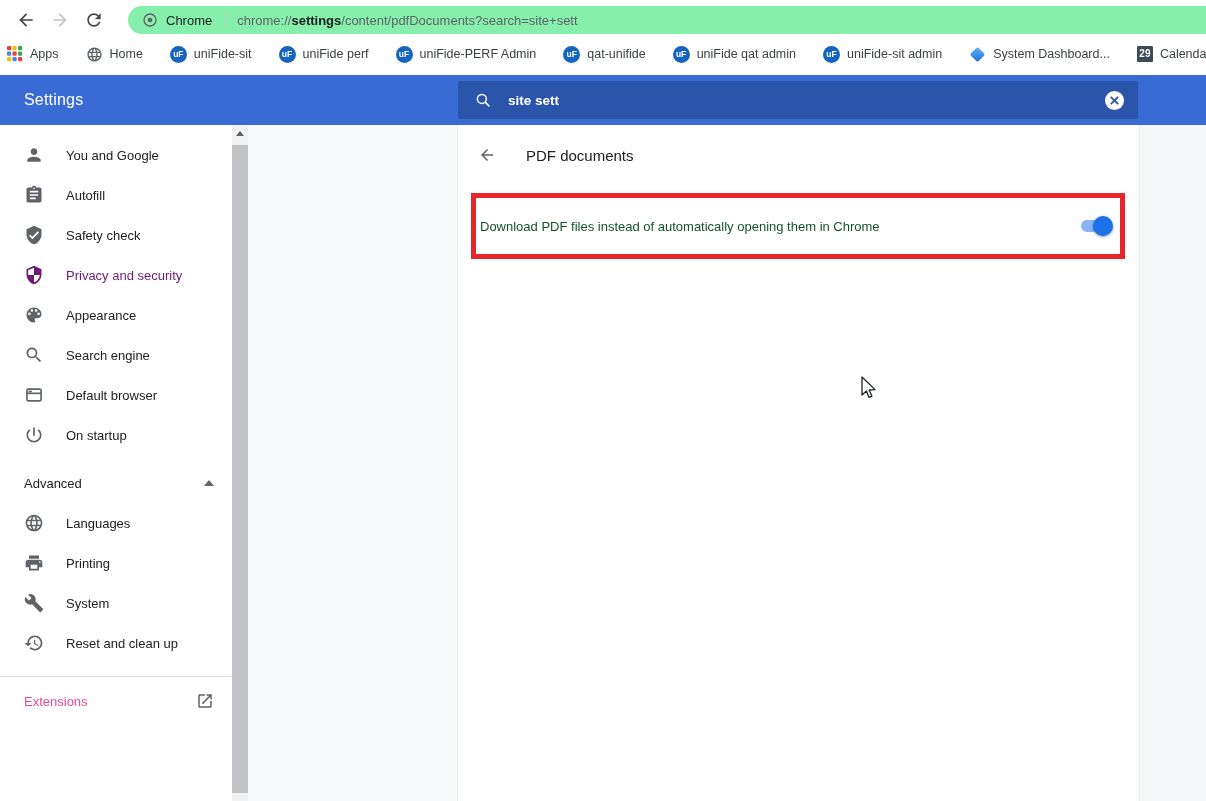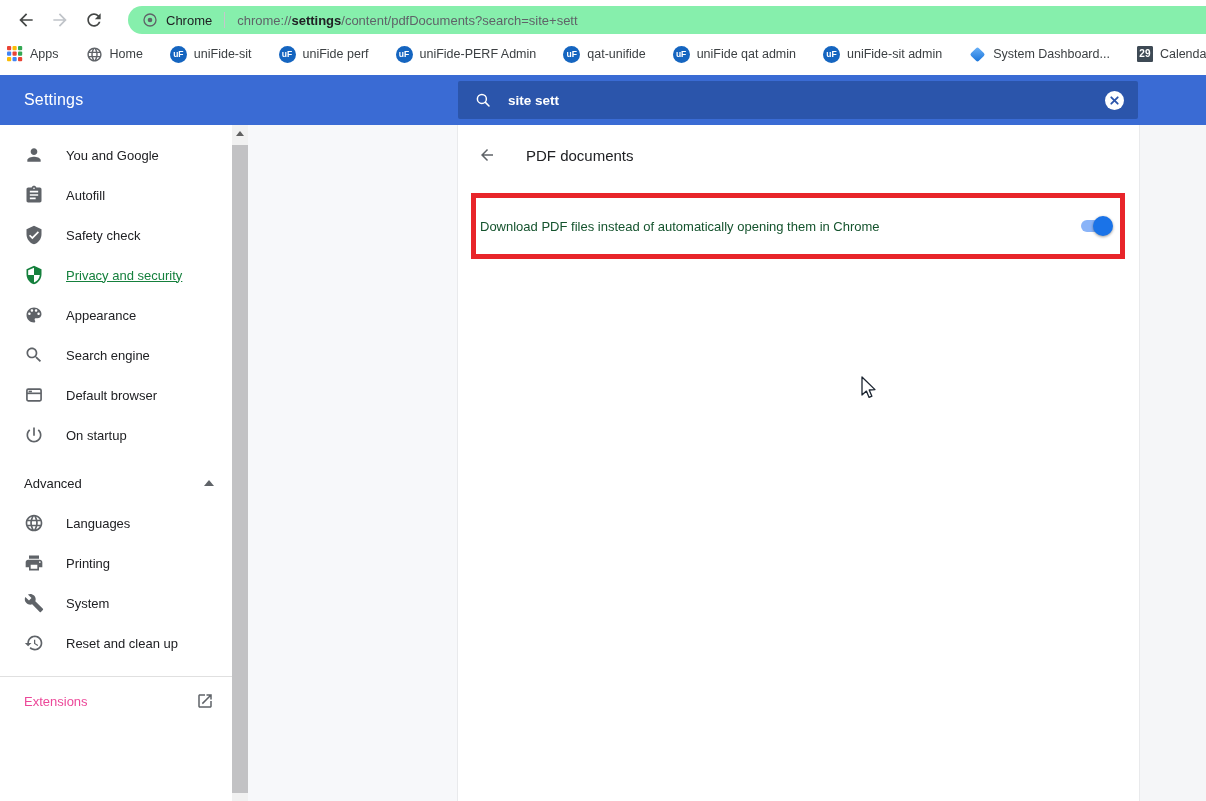--- a/index.html
+++ b/index.html
@@ -45,21 +45,21 @@
               color: #fff; font-size: 13.5px; font-weight: 700; font-family: "Liberation Sans", sans-serif; }
   .sh-clear { flex:none; width: 19px; height: 19px; border-radius: 50%; background: #fff;
               display:flex; align-items:center; justify-content:center; cursor: pointer; margin-right: 2px; }
   
   .page-body { position: relative; height: 676px; }
   .sidebar { position: absolute; left: 0; top: 0; width: 232px; height: 100%; background: #fff; padding-top: 10px; overflow: hidden; }
   .nav-row { height: 40px; display: flex; align-items: center; padding-left: 24px; gap: 22px; cursor: pointer; }
   .nav-icon { width: 20px; height: 20px; color: #5f6368; flex: none; display:flex; align-items:center; justify-content:center; }
   .nav-icon svg { display:block; }
   .nav-label { font-size: 13px; color: #202124; white-space: nowrap; }
-  .nav-row.active .nav-icon, .nav-row.active .nav-label { color: #15803d; text-decoration: underline; }
+  .nav-row.active .nav-icon, .nav-row.active .nav-label { color: #701a75; }
   .adv-row { height: 40px; margin-top: 8px; display: flex; align-items: center; justify-content: space-between;
              padding: 0 18px 0 24px; cursor: pointer; }
   .adv-label { font-size: 13px; color: #202124; }
   .caret-up { width: 0; height: 0; border-left: 5px solid transparent; border-right: 5px solid transparent;
               border-bottom: 6px solid #5f6368; }
   .side-divider { border-top: 1px solid #e0e0e0; margin-top: 13px; }
   .ext-row { height: 48px; display: flex; align-items: center; justify-content: space-between;
              padding: 0 18px 0 24px; cursor: pointer; }
   .ext-label { font-size: 13px; color: #ec4899; }
   

